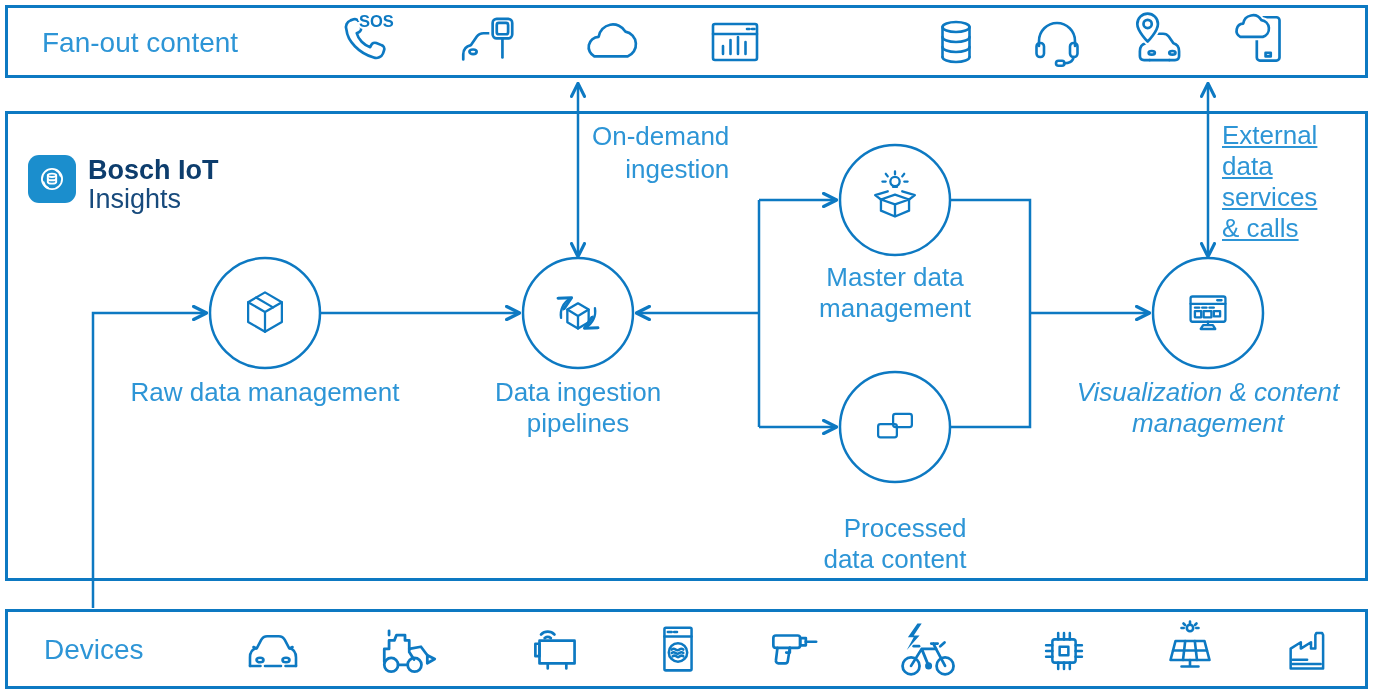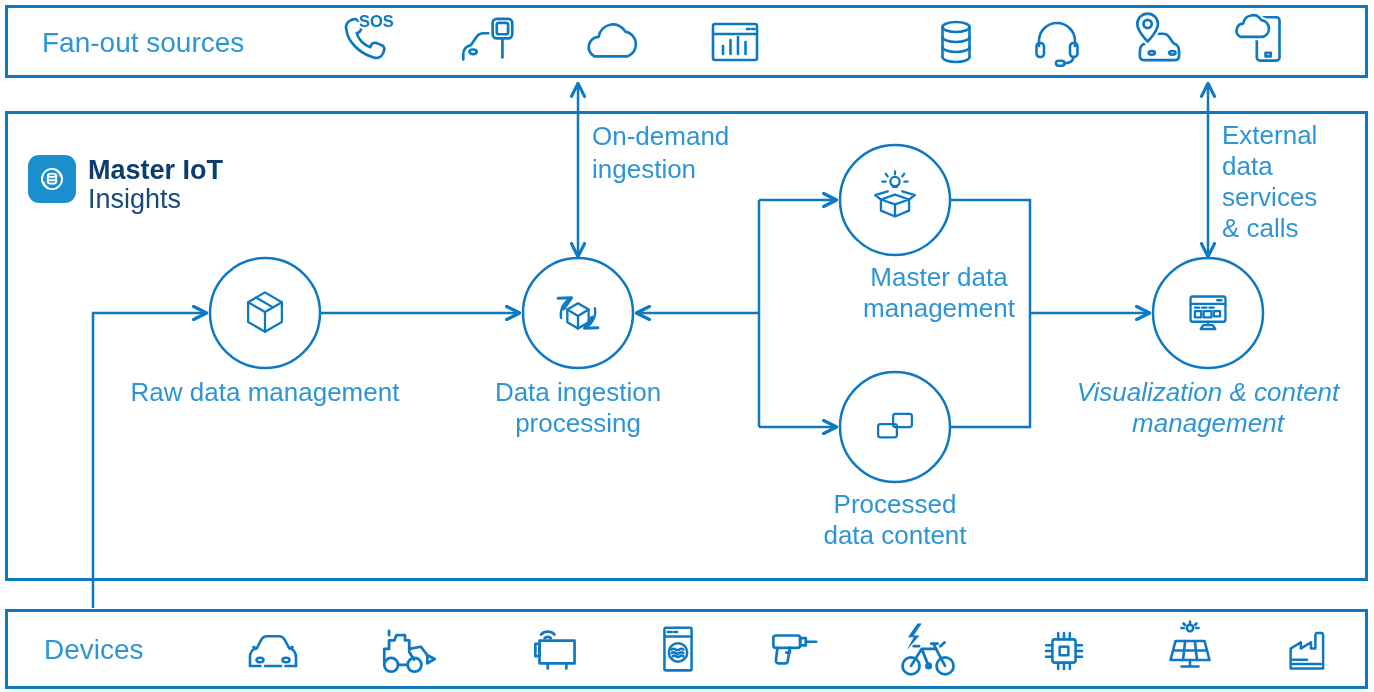--- a/index.html
+++ b/index.html
@@ -71,49 +71,49 @@
   <div class="logo-tile">
     <svg width="44" height="44" viewBox="0 0 48 48">
       <circle cx="24" cy="24" r="11"></circle>
       <ellipse cx="24" cy="20" rx="4.6" ry="1.8"></ellipse>
       <path d="M19.4 20 V27.2 M28.6 20 V27.2"></path>
       <path d="M19.4 27.2 a4.6 1.8 0 0 0 9.2 0"></path>
       <path d="M19.4 23.6 a4.6 1.8 0 0 0 9.2 0"></path>
       <path d="M14.8 27.5 A9.5 9.5 0 0 0 20 34 M33.2 20.5 A9.5 9.5 0 0 0 28 14"></path>
     </svg>
   </div>
-  <div class="logo-title">Master IoT</div>
+  <div class="logo-title">Bosch IoT</div>
   <div class="logo-sub">Insights</div>
 
-  <div class="bar-title" style="left:42px;top:27px;">Fan-out sources</div>
+  <div class="bar-title" style="left:42px;top:27px;">Fan-out content</div>
   <div class="bar-title" style="left:44px;top:634px;">Devices</div>
 
-  <div class="annlabel" style="left:592px;top:120px;line-height:33px;">
+  <div class="annlabel" style="left:592px;top:120px;line-height:33px;text-align:right;">
     <span style="display:block">On-demand</span>
     <span style="display:block">ingestion</span>
   </div>
-  <div class="annlabel" style="left:1222px;top:120px;">
+  <div class="annlabel" style="left:1222px;top:120px;text-decoration:underline;">
     <span style="display:block">External</span>
     <span style="display:block">data</span>
     <span style="display:block">services</span>
     <span style="display:block">&amp; calls</span>
   </div>
 
   <div class="nodelabel" style="left:265px;top:377px;">
     <span style="display:block">Raw data management</span>
   </div>
   <div class="nodelabel" style="left:578px;top:377px;">
     <span style="display:block">Data ingestion</span>
-    <span style="display:block">processing</span>
-  </div>
-  <div class="nodelabel" style="left:895px;top:262px;margin-left:44px;">
+    <span style="display:block">pipelines</span>
+  </div>
+  <div class="nodelabel" style="left:895px;top:262px;">
     <span style="display:block">Master data</span>
     <span style="display:block">management</span>
   </div>
-  <div class="nodelabel" style="left:895px;top:489px;">
+  <div class="nodelabel" style="left:895px;top:513px;text-align:right;">
     <span style="display:block">Processed</span>
     <span style="display:block">data content</span>
   </div>
   <div class="nodelabel" style="left:1208px;top:377px;font-style:italic;">
     <span style="display:block">Visualization &amp; content</span>
     <span style="display:block">management</span>
   </div>
 
   <span class="ic nodeic" style="left:265px;top:313px;">
     <svg width="60" height="60" viewBox="0 0 64 64">

